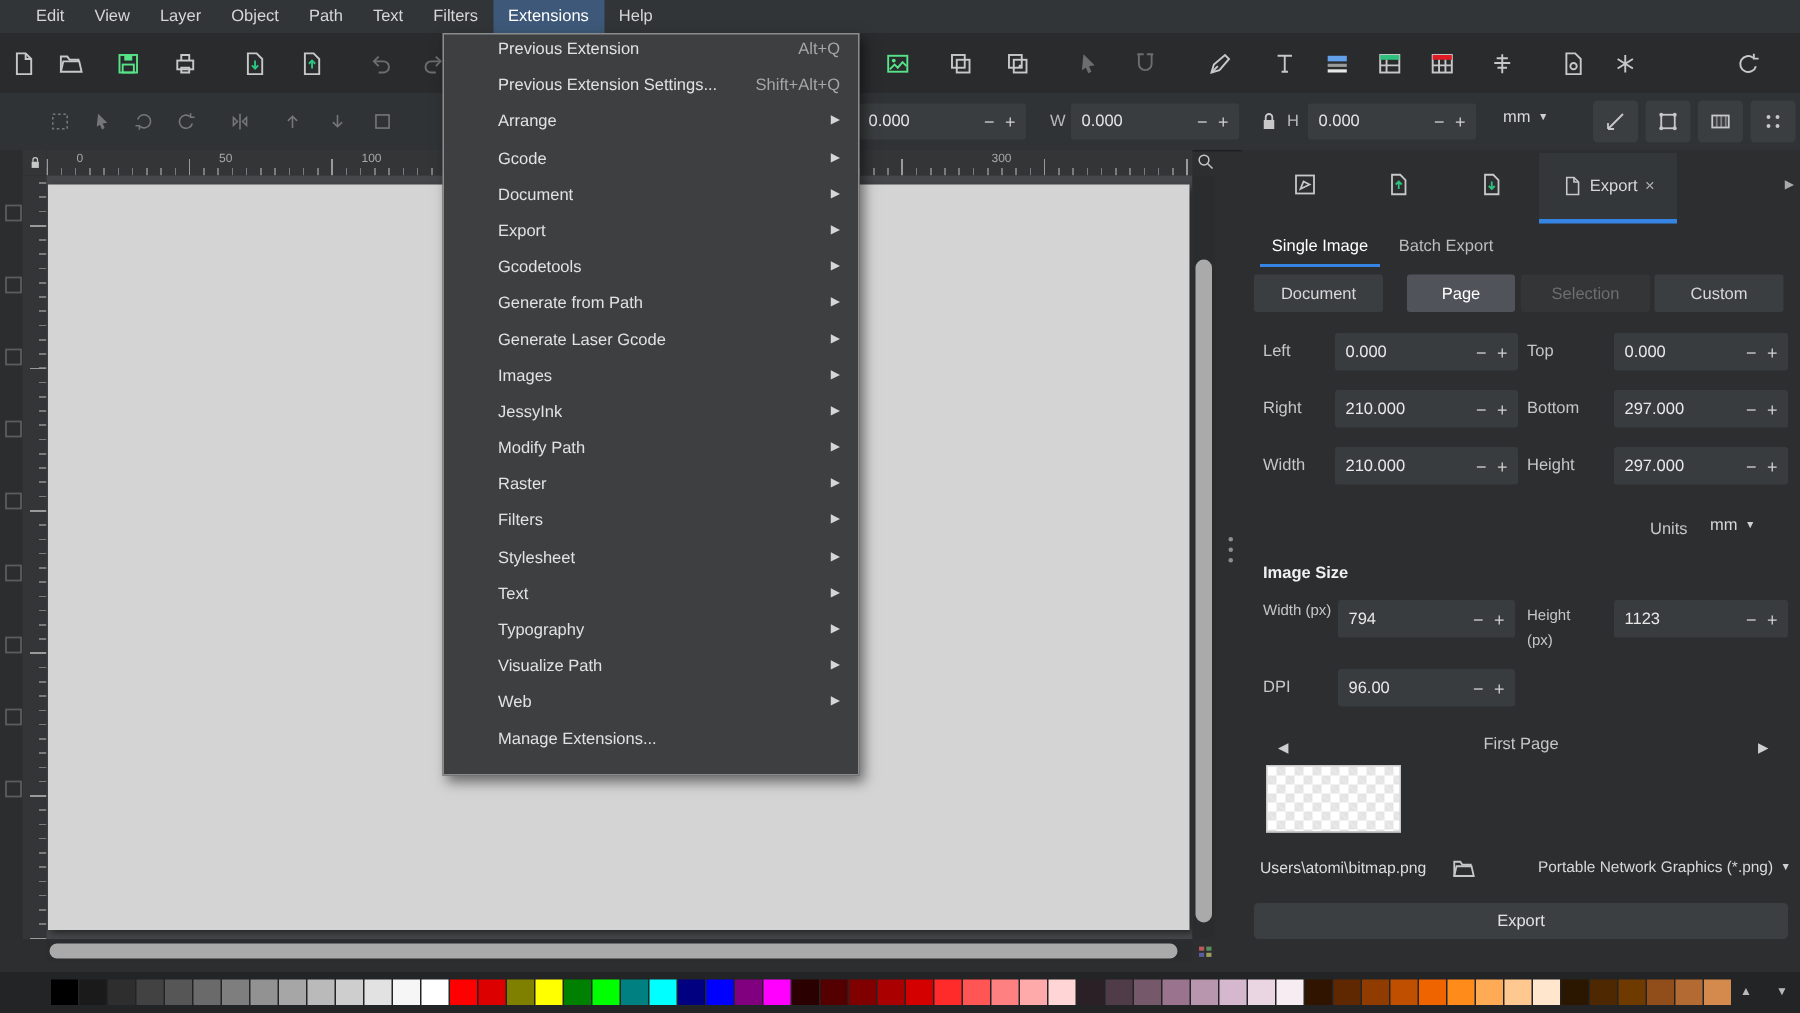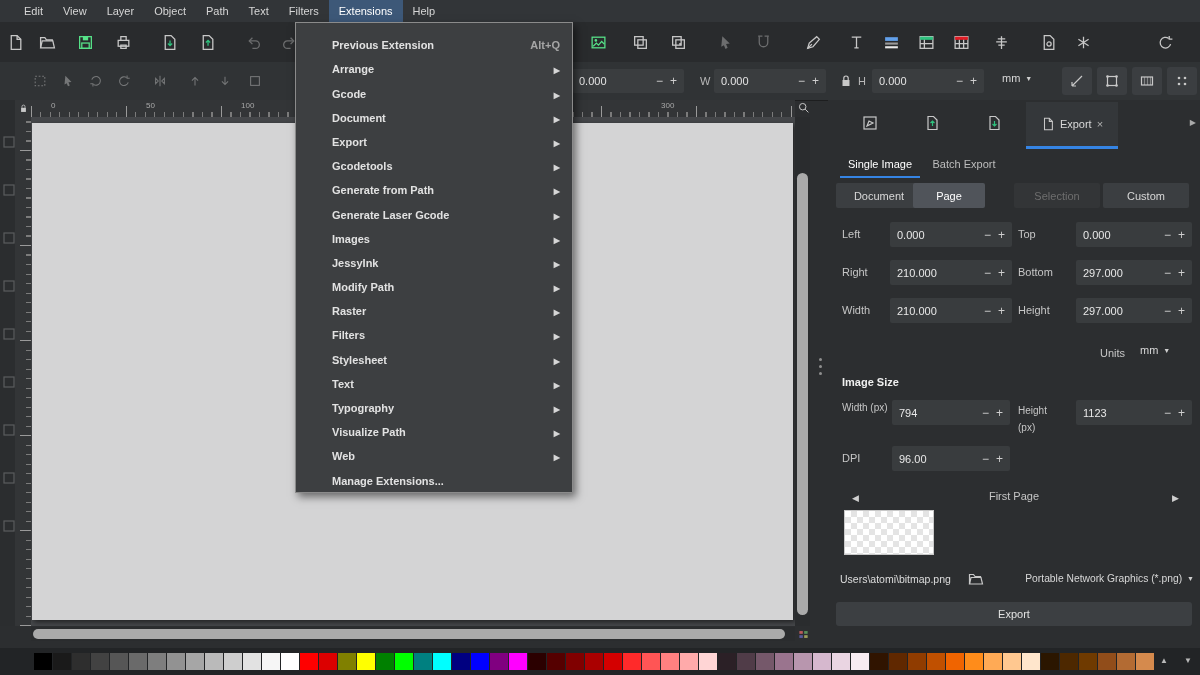--- a/index.html
+++ b/index.html
@@ -94,21 +94,21 @@
   #format-dd{position:absolute;left:196px;top:473px;width:170px;display:flex;justify-content:flex-end;gap:5px;align-items:center;font-size:10.3px;color:#d8d8d8;}
   #export-btn{position:absolute;left:8px;top:502px;width:356px;height:24px;background:#3c3f42;border-radius:3px;display:flex;align-items:center;justify-content:center;color:#e2e2e2;}
 
   
   #palette{left:0;top:648px;width:1200px;height:27px;background:#222426;display:flex;align-items:center;padding-left:34px;box-sizing:border-box;}
   .swatch{width:18px;height:17px;margin-right:1px;flex:none;}
   .pal-arrow{position:absolute;top:656px;color:#b8b8b8;font-size:8px;}
 
   
   #extmenu{left:295px;top:22px;width:276px;background:#3d3f41;border:1px solid #8b8b8b;box-shadow:3px 4px 8px rgba(0,0,0,.5);z-index:50;padding:4px 0 5px 0;}
-  .ext-item{height:24.2px;display:flex;align-items:flex-end;padding:0 12px 0 36px;color:#e2e2e2;font-weight:bold;}
+  .ext-item{height:24.2px;display:flex;align-items:flex-start;padding:0 12px 0 36px;color:#e2e2e2;}
   .ext-right{margin-left:auto;color:#a6a6a6;}
   .ext-arrow{margin-left:auto;color:#d6d6d6;font-size:8px;}
 </style>
 </head>
 <body>
 
 <div id="app">
 
   <div id="menubar" class="abs">
       <span class="menu-item">Edit</span>
@@ -563,21 +563,21 @@
       <span class="x">×</span>
     </div>
     <span id="dock-overflow">▶</span>
 
     <div id="mode-tabs">
         <span class="mode-tab active" style="left: 12px; width: 80px;">Single Image</span>
         <span class="mode-tab" style="left: 96px; width: 80px;">Batch Export</span>
       </div>
     <div id="area-buttons">
         <span class="area-btn" style="left: 8px; width: 86px;">Document</span>
-        <span class="area-btn active" style="left: 85px; width: 72px;">Page</span>
+        <span class="area-btn active" style="left: 110px; width: 72px;">Page</span>
         <span class="area-btn disabled" style="left: 186px; width: 86px;">Selection</span>
         <span class="area-btn" style="left: 275px; width: 86px;">Custom</span>
       </div>
     <div id="bounds-grid">
         <span class="plabel" style="left: 14px; top: 128px;">Left</span>
         <div class="pfield" style="left: 62px; top: 122px; width: 122px;">
           <span class="val">0.000</span>
           <span class="spin">
             <span>−</span>
             <span>+</span>
@@ -743,20 +743,24 @@
     </div>
   <span class="pal-arrow" style="left:1160px;">▲</span>
   <span class="pal-arrow" style="left:1184px;">▼</span>
 
   <div id="extmenu" class="abs">
       <div class="ext-item">
         <span>Previous Extension</span>
         <span class="ext-right">Alt+Q</span>
       </div>
       <div class="ext-item">
+        <span>Previous Extension Settings...</span>
+        <span class="ext-right">Shift+Alt+Q</span>
+      </div>
+      <div class="ext-item">
         <span>Arrange</span>
         <span class="ext-arrow">▶</span>
       </div>
       <div class="ext-item">
         <span>Gcode</span>
         <span class="ext-arrow">▶</span>
       </div>
       <div class="ext-item">
         <span>Document</span>
         <span class="ext-arrow">▶</span>

